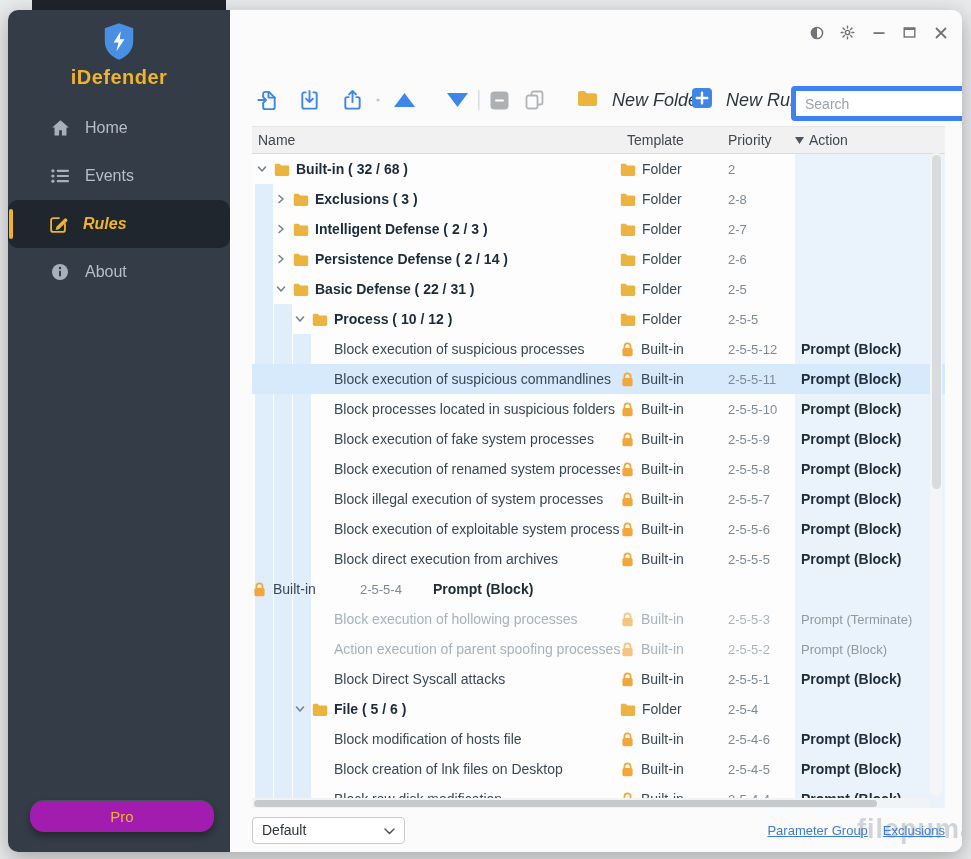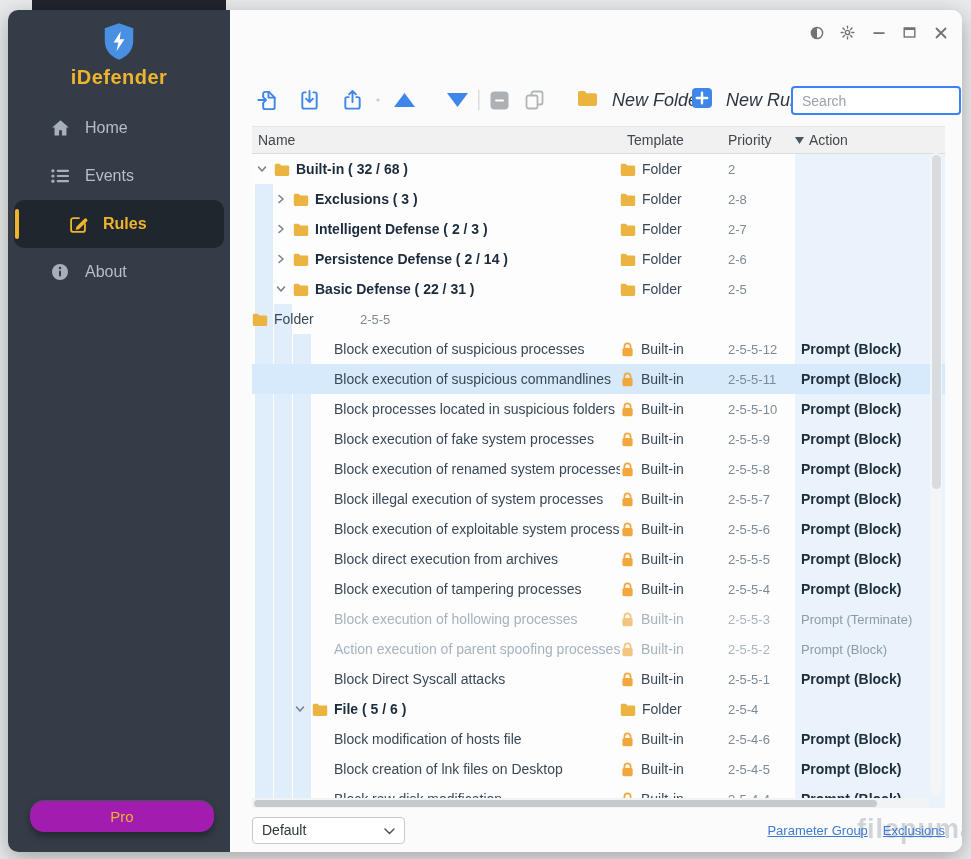--- a/index.html
+++ b/index.html
@@ -10,36 +10,36 @@
           background:#fbfbfc;box-shadow:0 6px 22px rgba(0,0,0,.30);display:flex;}
   
   .sidebar{width:222px;flex:none;background:#343c47;position:relative;}
   .logo{position:absolute;top:12px;left:0;right:0;text-align:center;}
   .app-name{position:absolute;top:56px;left:0;right:0;text-align:center;color:#efb32c;
             font-size:20px;font-weight:bold;letter-spacing:.5px;}
   .nav{position:absolute;top:94px;left:0;right:0;}
   .nav-item{position:relative;height:48px;display:flex;align-items:center;padding-left:42px;
             color:#b7bec6;font-size:16px;cursor:pointer;}
   .nav-item .nav-icon{width:20px;margin-right:15px;display:flex;justify-content:center;}
-  .nav-item.active{background:#20262e;border-radius:10px;margin:0 6px;padding-left:54px;height:48px;}
+  .nav-item.active{background:#20262e;border-radius:10px;margin:0 0;padding-left:40px;height:48px;font-style:italic;}
   .nav-item.active .nav-label{color:#efb32c;font-weight:bold;}
   .nav-item.active::before{content:"";position:absolute;left:1px;top:9px;bottom:9px;width:4px;
             border-radius:4px;background:#efb32c;}
   .pro-btn{position:absolute;left:22px;right:16px;bottom:20px;height:31px;border-radius:14px;
            background:#a21caf;border-top:1px solid #4a525d;box-shadow:0 4px 7px rgba(0,0,0,.35);
            display:flex;align-items:center;justify-content:center;color:#efb32c;font-size:15px;cursor:pointer;}
   
   .main{flex:1;position:relative;background:#fbfbfc;}
   .titlebar{position:absolute;top:15px;right:14px;display:flex;gap:16px;align-items:center;z-index:5;}
   .tb-icon{width:15px;height:15px;display:flex;align-items:center;justify-content:center;cursor:pointer;}
   
   .toolbar{position:absolute;left:0;top:74px;right:0;height:32px;z-index:4;}
   .tool{position:absolute;top:0;height:32px;display:flex;align-items:center;cursor:pointer;}
   .tool-label{font-size:18px;color:#2d3640;margin-left:14px;font-style:italic;}
-  .search-box{position:absolute;left:561px;top:2px;width:148px;height:25px;border:2px solid #3b82f6;
+  .search-box{position:absolute;left:561px;top:2px;width:148px;height:25px;border:5px solid #3b82f6;
               border-radius:4px;background:#fff;padding:0 9px;font-size:14px;color:#333;outline:none;
               font-family:"Liberation Sans",sans-serif;}
   .search-box::placeholder{color:#9aa2aa;}
   
   .table{position:absolute;left:22px;top:116px;width:693px;height:681px;background:#fdfdfe;}
   .thead{height:26px;background:#f1f1f2;border-top:1px solid #e6e6e6;border-bottom:1px solid #dcdcdc;
          display:flex;align-items:center;font-size:14px;color:#41474d;}
   .tbody{position:relative;height:654px;overflow:hidden;background:#fdfdfe;}
   .col-tint{position:absolute;left:543px;top:0;bottom:0;width:150px;background:#eaf3fc;z-index:0;}
   .band{position:absolute;width:18px;background:#dfeefa;z-index:0;bottom:0;}
@@ -393,20 +393,33 @@
                     <svg width="16" height="13" viewBox="0 0 16 13">
                       <path d="M.8 2.2C.8 1.4 1.4.8 2.2.8h3.4l1.7 1.7h6.5c.8 0 1.4.6 1.4 1.4v7.7c0 .8-.6 1.4-1.4 1.4H2.2c-.8 0-1.4-.6-1.4-1.4z" fill="#EBB440"></path>
                     </svg>
                   </span>
                   <span class="tname">Folder</span>
                 </div>
                 <div class="cell cprio">2-5</div>
                 <div class="cell cact"></div>
               </div>
               <div class="trow">
+                <div class="cell cname">
+                  <span class="chev exp" style="margin-left:42px">
+                    <svg width="10" height="10" viewBox="0 0 10 10">
+                      <path d="M3 1.5 7 5 3 8.5" fill="none" stroke="#76838f" stroke-width="1.6" stroke-linecap="round" stroke-linejoin="round"></path>
+                    </svg>
+                  </span>
+                  <span class="ficon">
+                    <svg width="16" height="13" viewBox="0 0 16 13">
+                      <path d="M.8 2.2C.8 1.4 1.4.8 2.2.8h3.4l1.7 1.7h6.5c.8 0 1.4.6 1.4 1.4v7.7c0 .8-.6 1.4-1.4 1.4H2.2c-.8 0-1.4-.6-1.4-1.4z" fill="#EBB440"></path>
+                    </svg>
+                  </span>
+                  <span class="fname">Process ( 10 / 12 )</span>
+                </div>
                 <div class="cell ctmpl">
                   <span class="ficon">
                     <svg width="16" height="13" viewBox="0 0 16 13">
                       <path d="M.8 2.2C.8 1.4 1.4.8 2.2.8h3.4l1.7 1.7h6.5c.8 0 1.4.6 1.4 1.4v7.7c0 .8-.6 1.4-1.4 1.4H2.2c-.8 0-1.4-.6-1.4-1.4z" fill="#EBB440"></path>
                     </svg>
                   </span>
                   <span class="tname">Folder</span>
                 </div>
                 <div class="cell cprio">2-5-5</div>
                 <div class="cell cact"></div>
@@ -533,23 +546,20 @@
                       <path d="M3.4 6.2V4.4a3.1 3.1 0 0 1 6.2 0v1.8" fill="none" stroke="#F1A73B" stroke-width="1.7"></path>
                       <rect x="1.4" y="6" width="10.2" height="8.2" rx="1.6" fill="#F1A73B"></rect>
                     </svg>
                   </span>
                   <span class="tname">Built-in</span>
                 </div>
                 <div class="cell cprio">2-5-5-5</div>
                 <div class="cell cact b">Prompt (Block)</div>
               </div>
               <div class="trow">
-                <div class="cell cname">
-                  <span class="rname">Block execution of tampering processes</span>
-                </div>
                 <div class="cell ctmpl">
                   <span class="licon">
                     <svg width="13" height="15" viewBox="0 0 13 15">
                       <path d="M3.4 6.2V4.4a3.1 3.1 0 0 1 6.2 0v1.8" fill="none" stroke="#F1A73B" stroke-width="1.7"></path>
                       <rect x="1.4" y="6" width="10.2" height="8.2" rx="1.6" fill="#F1A73B"></rect>
                     </svg>
                   </span>
                   <span class="tname">Built-in</span>
                 </div>
                 <div class="cell cprio">2-5-5-4</div>

